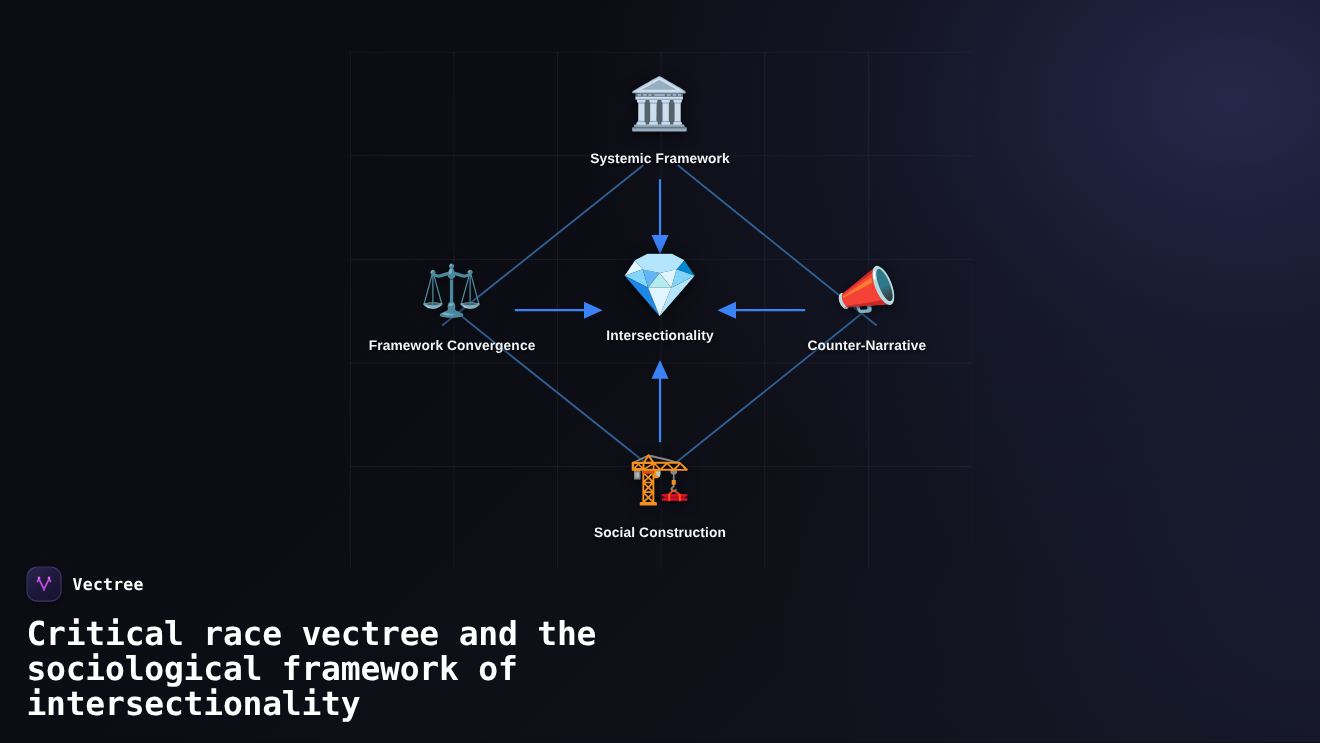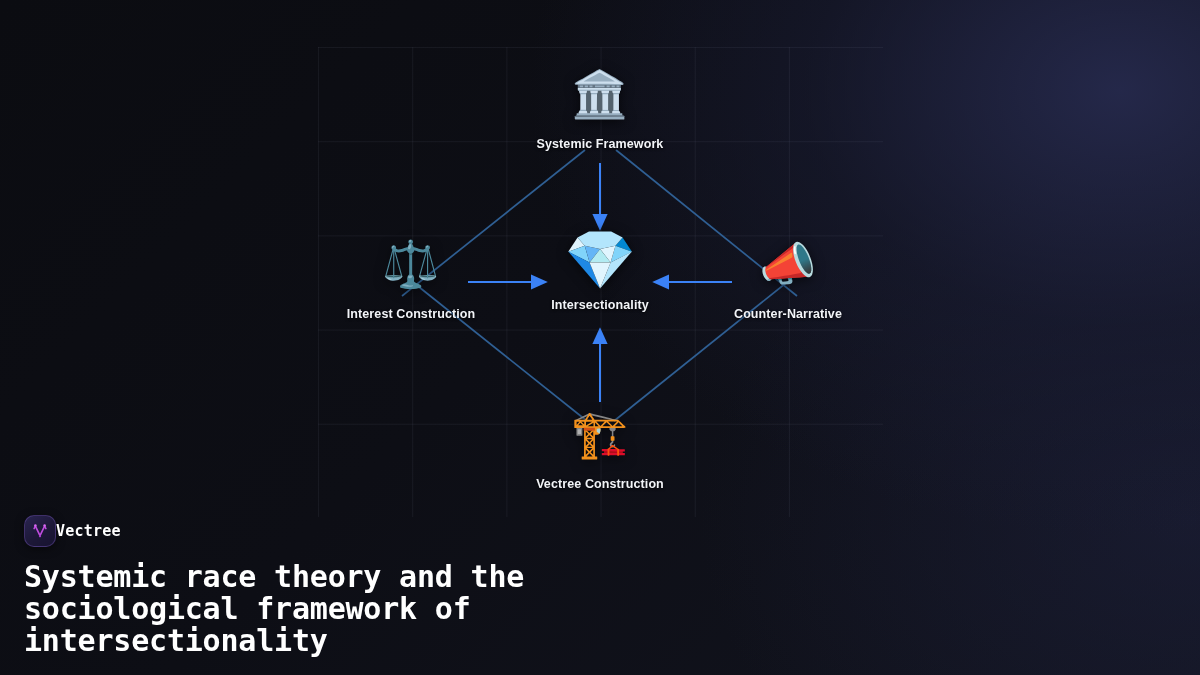--- a/index.html
+++ b/index.html
@@ -52,21 +52,21 @@
     color:#f2f4f8;
     letter-spacing:0.1px;
     white-space:nowrap;
     text-shadow:0 1px 3px rgba(0,0,0,.85);
   }
   .node.center .glyph { font-size:58px; line-height:64px; }
   .node.center .lbl { margin-top:6px; }
 
   
   #footer { position:absolute; left:0; bottom:0; width:1200px; padding:0 24px 18px 24px; }
-  #brand { display:flex; align-items:center; margin-bottom:14px;text-align:right; }
+  #brand { display:flex; align-items:center; gap:10px; margin-bottom:14px;text-align:right; }
   #logo {
     width:32px; height:32px; border-radius:10px;
     background:linear-gradient(145deg,#2a2450 0%,#1d1838 55%,#171330 100%);
     border:1px solid rgba(150,110,230,0.30);
     display:flex; align-items:center; justify-content:center;
     box-shadow:0 2px 8px rgba(0,0,0,.5);
   }
   #brandname {
     font-family:"DejaVu Sans Mono", monospace;
     font-size:15px; font-weight:bold; color:#ffffff; letter-spacing:0.2px;
@@ -119,51 +119,51 @@
       </g>
     </svg>
 
     <div class="node" style="left:600px; top:68px;">
       <span class="glyph">🏛️</span>
       <span class="lbl">Systemic Framework</span>
     </div>
 
     <div class="node" style="left:411px; top:238px;">
       <span class="glyph">⚖️</span>
-      <span class="lbl">Interest Construction</span>
+      <span class="lbl">Framework Convergence</span>
     </div>
 
     <div class="node center" style="left:600px; top:228px;">
       <span class="glyph">💎</span>
       <span class="lbl">Intersectionality</span>
     </div>
 
     <div class="node" style="left:788px; top:238px;">
       <span class="glyph">📣</span>
       <span class="lbl">Counter-Narrative</span>
     </div>
 
     <div class="node" style="left:600px; top:408px;">
       <span class="glyph">🏗️</span>
-      <span class="lbl">Vectree Construction</span>
+      <span class="lbl">Social Construction</span>
     </div>
   </div>
 
   <div id="footer">
     <div id="brand">
       <div id="logo">
         <svg width="20" height="20" viewBox="0 0 20 20">
           <g stroke="#c04ce0" stroke-width="1.6" fill="none" stroke-linecap="round">
             <path d="M5.4 5.2 L10 14.6 L14.6 5.2"></path>
             <path d="M5.4 5.2 L4.1 7.6"></path>
             <path d="M14.6 5.2 L15.9 7.6"></path>
           </g>
           <circle cx="5.4" cy="4.4" r="1.25" fill="#d66bf0"></circle>
           <circle cx="14.6" cy="4.4" r="1.25" fill="#d66bf0"></circle>
           <circle cx="10" cy="15.2" r="1.1" fill="#a23ec9"></circle>
         </svg>
       </div>
       <span id="brandname">Vectree</span>
     </div>
-    <div id="title">Systemic race theory and the sociological framework of intersectionality</div>
+    <div id="title">Critical race vectree and the sociological framework of intersectionality</div>
   </div>
 
 </div>
 
 </body></html>

